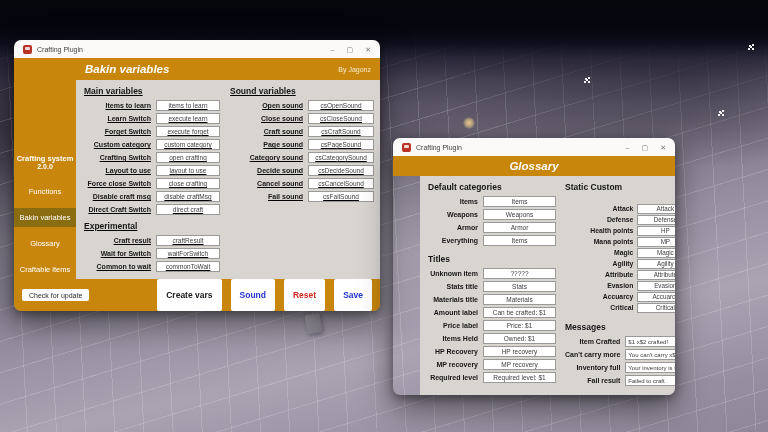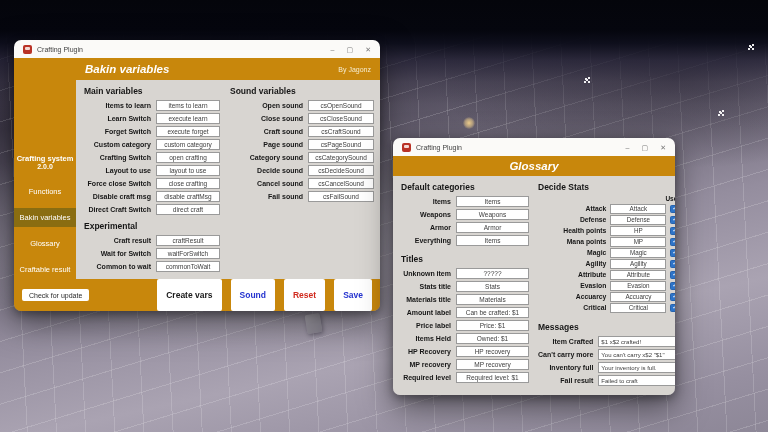--- a/index.html
+++ b/index.html
@@ -56,40 +56,40 @@
   .sidebar{flex:0 0 62px;background:#c8870c;display:flex;flex-direction:column;justify-content:flex-end;}
   .sidebar-header{color:#fff;text-align:center;padding:4px 1px 5px;}
   .sidebar-title{font-size:7.5px;font-weight:bold;line-height:1.2;}
   .sidebar-version{font-size:7px;font-weight:bold;}
   .side-item{color:#fff;font-size:7.5px;text-align:center;padding:5px 1px;margin-top:7px;cursor:pointer;}
   .side-item.checked{background:#8a6d11;}
   .content{flex:1;display:flex;flex-direction:column;background:#d8d5d1;min-width:0;}
   .content-header{flex:0 0 22px;background:#c8870c;display:flex;align-items:center;padding:0 9px;}
   .hdr-title{font-style:italic;font-weight:bold;font-size:11.5px;color:#fff;flex:1;}
   .hdr-author{font-size:7px;color:#f6ecd0;}
-  .panels{flex:1;display:flex;padding:5px 6px 0 8px;gap:10px;}
+  .panels{flex:1;display:flex;padding:5px 6px 0 8px;gap:10px;text-decoration:underline;}
   .col-main{flex:0 0 136px;}
   .col-sound{flex:1;}
   .sec-title{font-weight:bold;font-size:8.5px;color:#161616;margin:1px 0 3px;}
   .sec-title.exp{margin-top:5px;}
   .frow{display:flex;align-items:center;height:13px;gap:5px;}
   .frow .lbl{flex:1;text-align:right;font-weight:bold;font-size:7px;color:#161616;white-space:nowrap;}
   .valbox{flex:0 0 64px;height:11px;background:#fff;border:1px solid #9a9a9a;box-sizing:border-box;
     font-size:6.5px;color:#3c3c3c;display:flex;align-items:center;justify-content:center;white-space:nowrap;overflow:hidden;}
   .col-sound .valbox{flex-basis:66px;}
   .footer{flex:0 0 26px;background:#c8870c;display:flex;align-items:center;padding:0 8px;}
   .btn{background:#fff;border:none;border-radius:2px;font-family:inherit;cursor:pointer;}
   .btn-update{font-size:7px;color:#2a2a2a;padding:2.5px 7px;}
   .footer-right{margin-left:auto;display:flex;gap:9px;}
   .footer-right .btn{font-size:8.5px;font-weight:bold;padding:11px 9px;}
   
   .win-gloss{left:393px;top:138px;width:282px;height:257px;}
   .gloss-header{flex:0 0 20px;background:#c8870c;display:flex;align-items:center;justify-content:center;}
   .gloss-title{font-style:italic;font-weight:bold;font-size:11.5px;color:#fff;}
-  .gloss-body{flex:1;background:#d8d5d1;display:flex;gap:9px;padding:5px 8px 0 8px;min-height:0;}
+  .gloss-body{flex:1;background:#d8d5d1;display:flex;gap:9px;padding:5px 8px 0 8px;min-height:0;margin-left:27px;}
   .gcol-left{flex:0 0 128px;}
   .gcol-right{flex:1;}
   .grow{display:flex;align-items:center;height:13px;gap:5px;}
   .grow .lbl{flex:0 0 50px;text-align:right;font-weight:bold;font-size:7px;color:#161616;white-space:nowrap;}
   .grow .valbox{flex:1;}
   .titles-gap{height:6px;}
   .use-hdr{text-align:right;font-size:6.5px;font-weight:bold;color:#161616;padding-right:1px;height:8px;line-height:8px;}
   .srow{display:flex;align-items:center;height:11px;gap:4px;}
   .srow .lbl{flex:1;text-align:right;font-weight:bold;font-size:6.8px;color:#161616;white-space:nowrap;}
   .srow .valbox{flex:0 0 56px;height:10px;font-size:6.3px;}
@@ -143,21 +143,21 @@
         
           <div class="side-item checked">
             <span>Bakin variables</span>
           </div>
         
           <div class="side-item">
             <span>Glossary</span>
           </div>
         
           <div class="side-item">
-            <span>Craftable result</span>
+            <span>Craftable items</span>
           </div>
         </div>
     </div>
     <div class="content">
       <div class="content-header">
         <span class="hdr-title">Bakin variables</span>
         <span class="hdr-author">By Jagonz</span>
       </div>
       <div class="panels">
         <div class="col-main">
@@ -378,21 +378,21 @@
             <span class="valbox">MP recovery</span>
           </div>
         
           <div class="grow">
             <span class="lbl">Required level</span>
             <span class="valbox">Required level: $1</span>
           </div>
         </div>
     </div>
     <div class="gcol-right">
-      <div class="sec-title">Decide Stats</div>
+      <div class="sec-title">Static Custom</div>
       <div class="use-hdr">Use</div>
       <div class="repeat">
         
       
           <div class="srow">
             <span class="lbl">Attack</span>
             <span class="valbox">Attack</span>
             <span class="checkbox checked"></span>
           </div>
         

